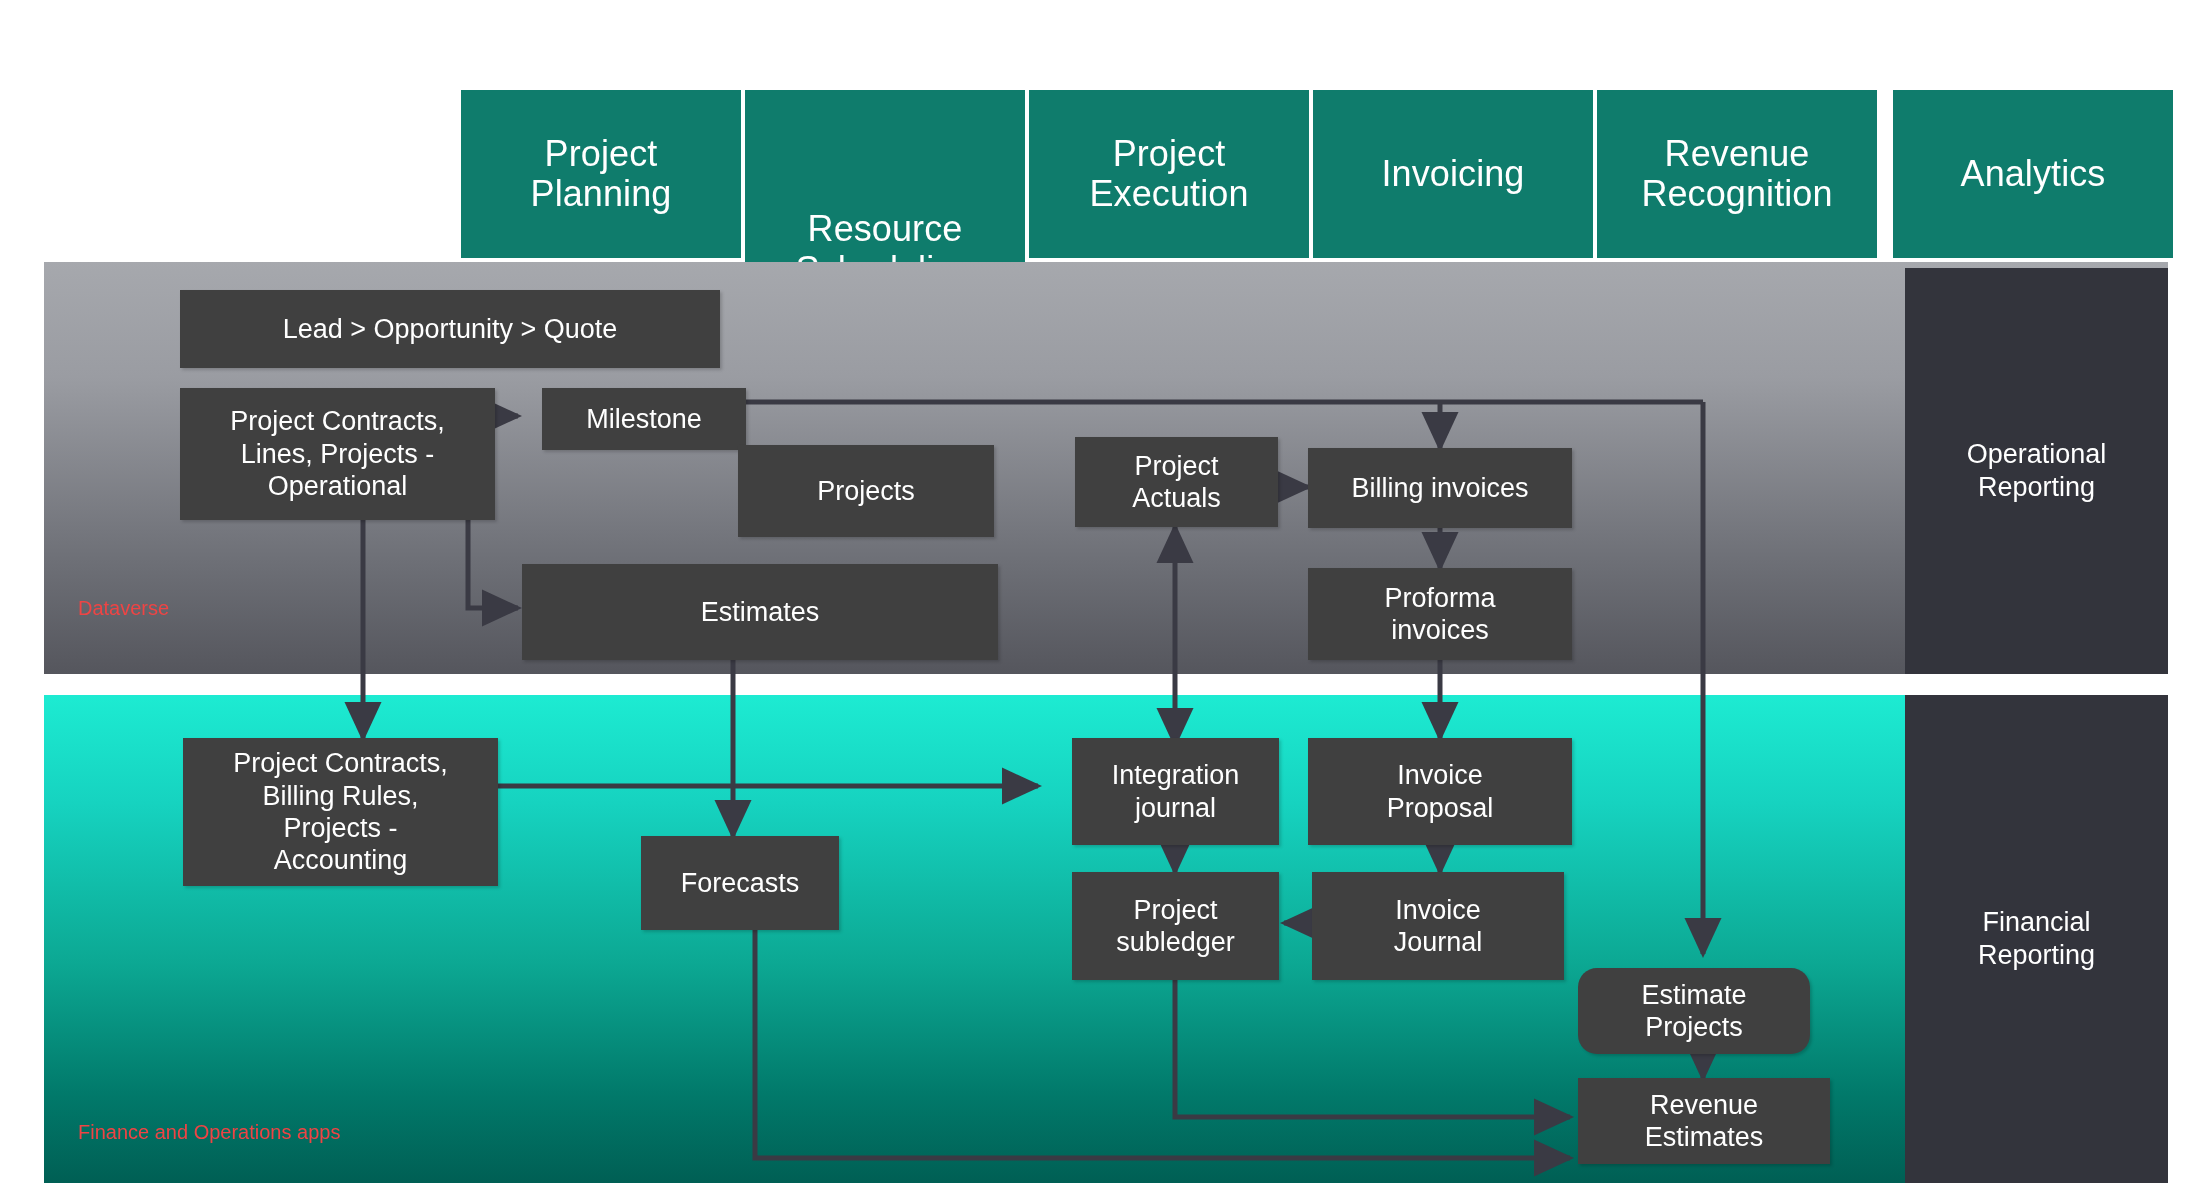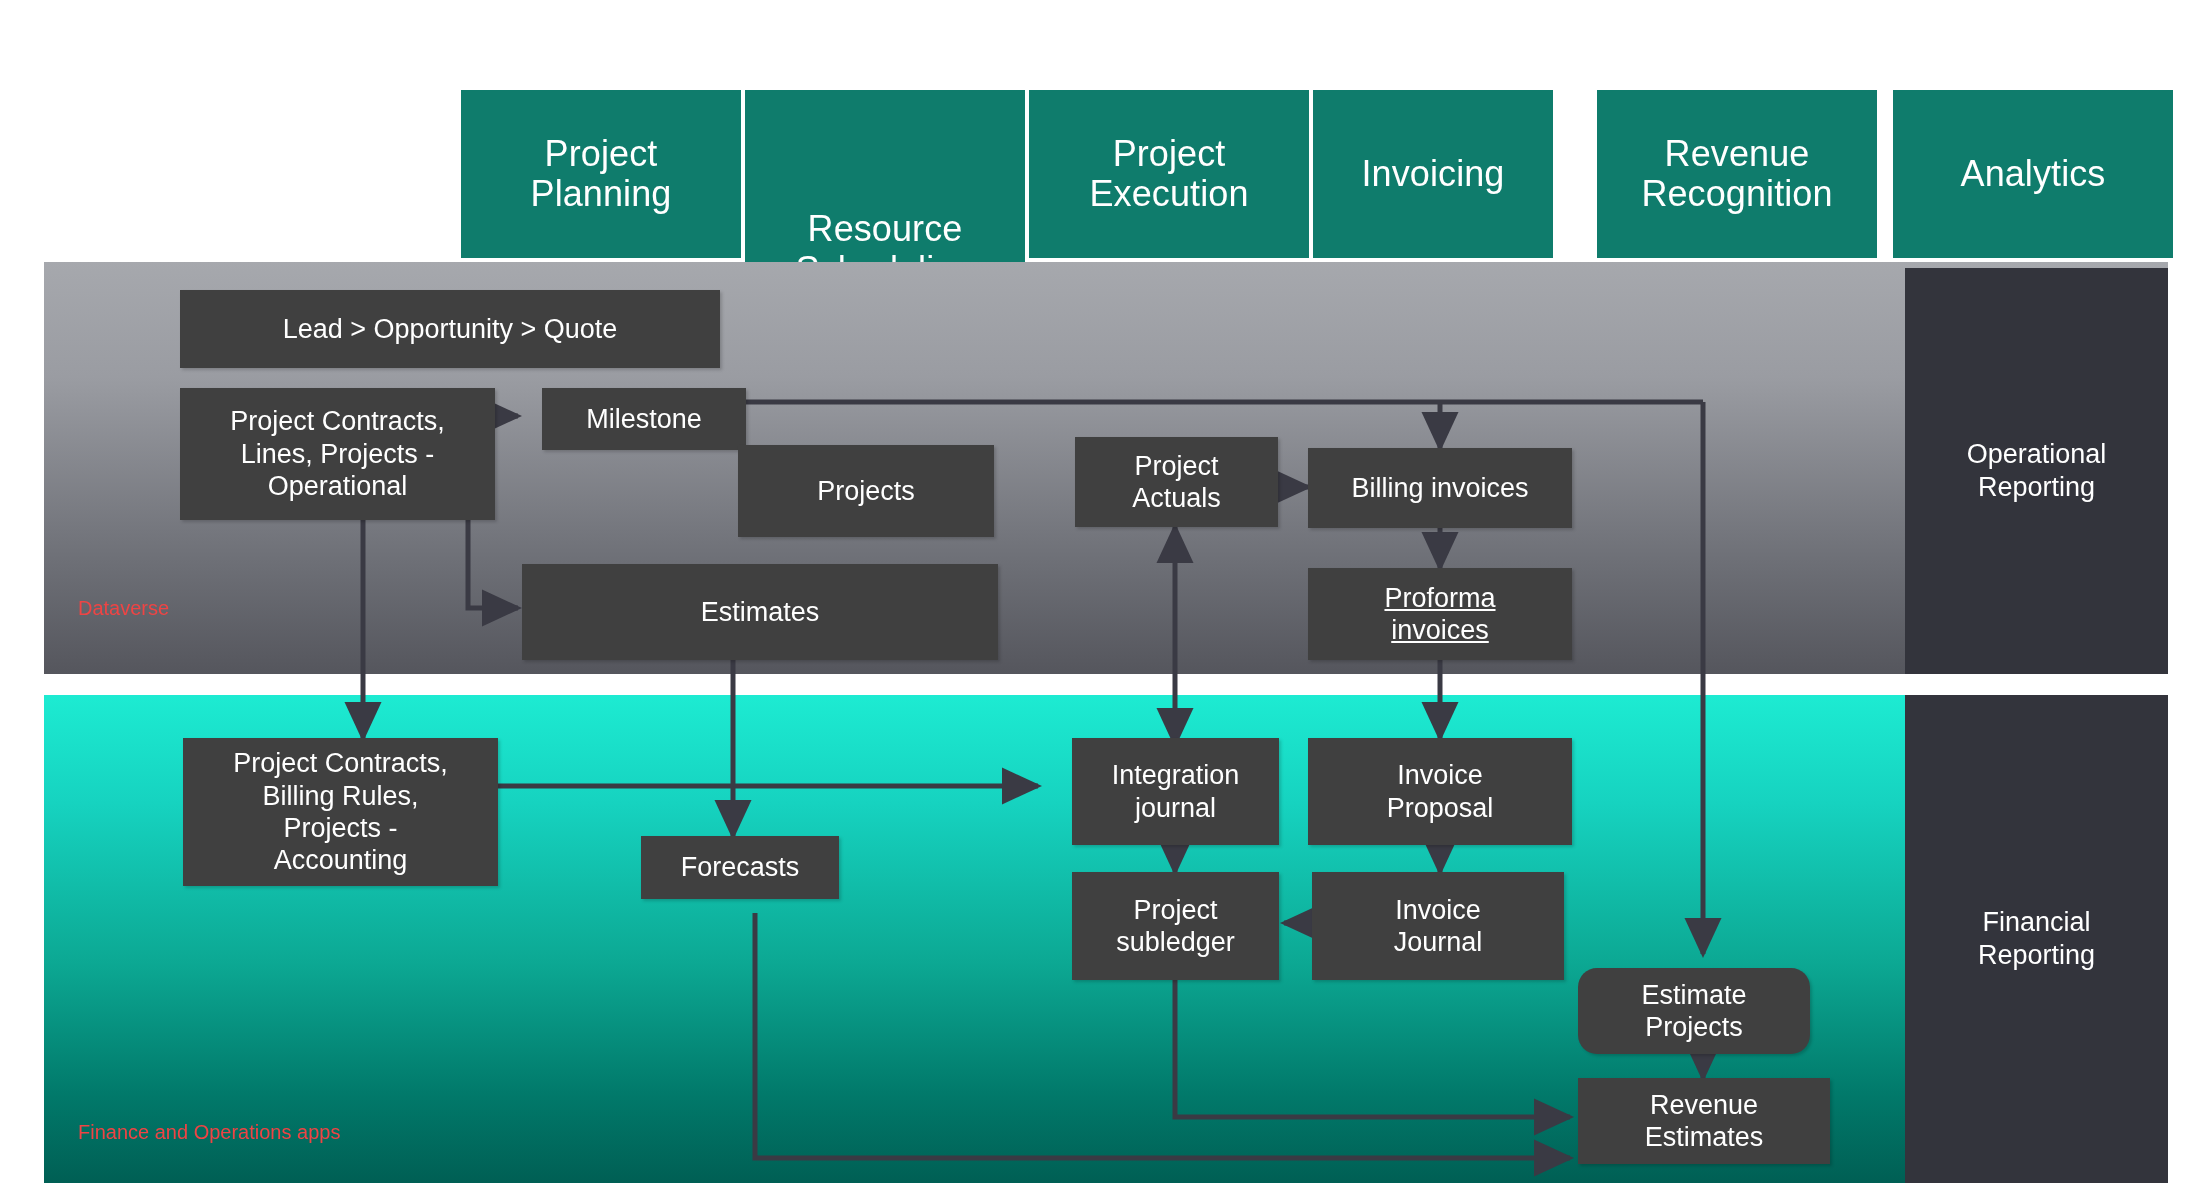--- a/index.html
+++ b/index.html
@@ -41,21 +41,21 @@
 
   <div class="tab" style="left:461px;top:90px;width:280px;height:168px;">
     <span>Project<br>Planning</span>
   </div>
   <div class="tab" style="left:745px;top:90px;width:280px;height:200px;align-items:flex-end;">
     <span>Resource<br>Scheduling</span>
   </div>
   <div class="tab" style="left:1029px;top:90px;width:280px;height:168px;">
     <span>Project<br>Execution</span>
   </div>
-  <div class="tab" style="left:1313px;top:90px;width:240px;height:168px;">
+  <div class="tab" style="left:1313px;top:90px;width:280px;height:168px;">
     <span>Invoicing</span>
   </div>
   <div class="tab" style="left:1597px;top:90px;width:280px;height:168px;">
     <span>Revenue<br>Recognition</span>
   </div>
   <div class="tab" style="left:1893px;top:90px;width:280px;height:168px;">
     <span>Analytics</span>
   </div>
 
   <div class="band band-dataverse" style="left:44px;top:262px;width:2124px;height:412px;"></div>
@@ -131,28 +131,28 @@
   </div>
   <div class="node" style="left:522px;top:564px;width:476px;height:96px;">
     <span>Estimates</span>
   </div>
   <div class="node" style="left:1075px;top:437px;width:203px;height:90px;">
     <span>Project<br>Actuals</span>
   </div>
   <div class="node" style="left:1308px;top:448px;width:264px;height:80px;">
     <span>Billing invoices</span>
   </div>
-  <div class="node" style="left:1308px;top:568px;width:264px;height:92px;text-decoration:underline;">
+  <div class="node" style="left:1308px;top:568px;width:264px;height:92px;">
     <span>Proforma<br>invoices</span>
   </div>
 
   <div class="node" style="left:183px;top:738px;width:315px;height:148px;">
     <span>Project Contracts,<br>Billing Rules,<br>Projects -<br>Accounting</span>
   </div>
-  <div class="node" style="left:641px;top:836px;width:198px;height:63px;">
+  <div class="node" style="left:641px;top:836px;width:198px;height:94px;">
     <span>Forecasts</span>
   </div>
   <div class="node" style="left:1072px;top:738px;width:207px;height:107px;">
     <span>Integration<br>journal</span>
   </div>
   <div class="node" style="left:1308px;top:738px;width:264px;height:107px;">
     <span>Invoice<br>Proposal</span>
   </div>
   <div class="node" style="left:1072px;top:872px;width:207px;height:108px;">
     <span>Project<br>subledger</span>

